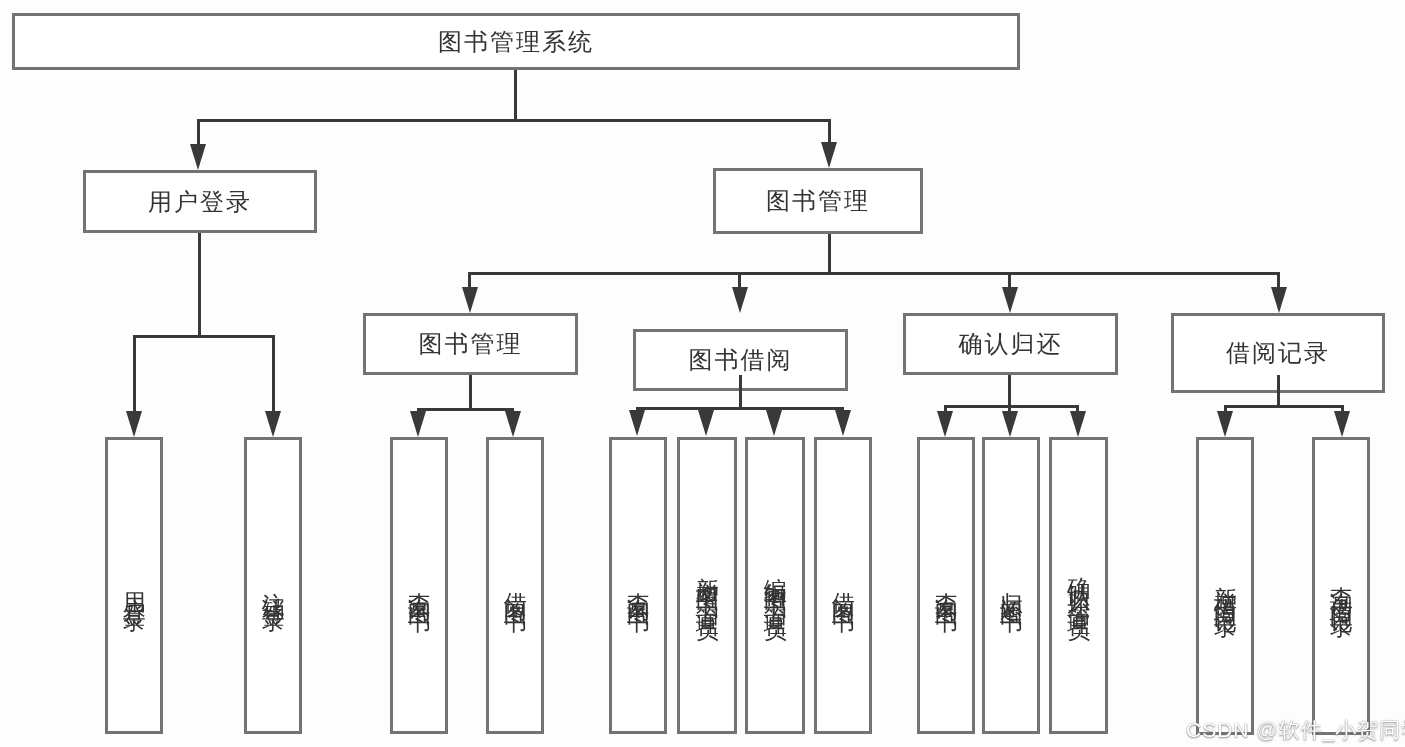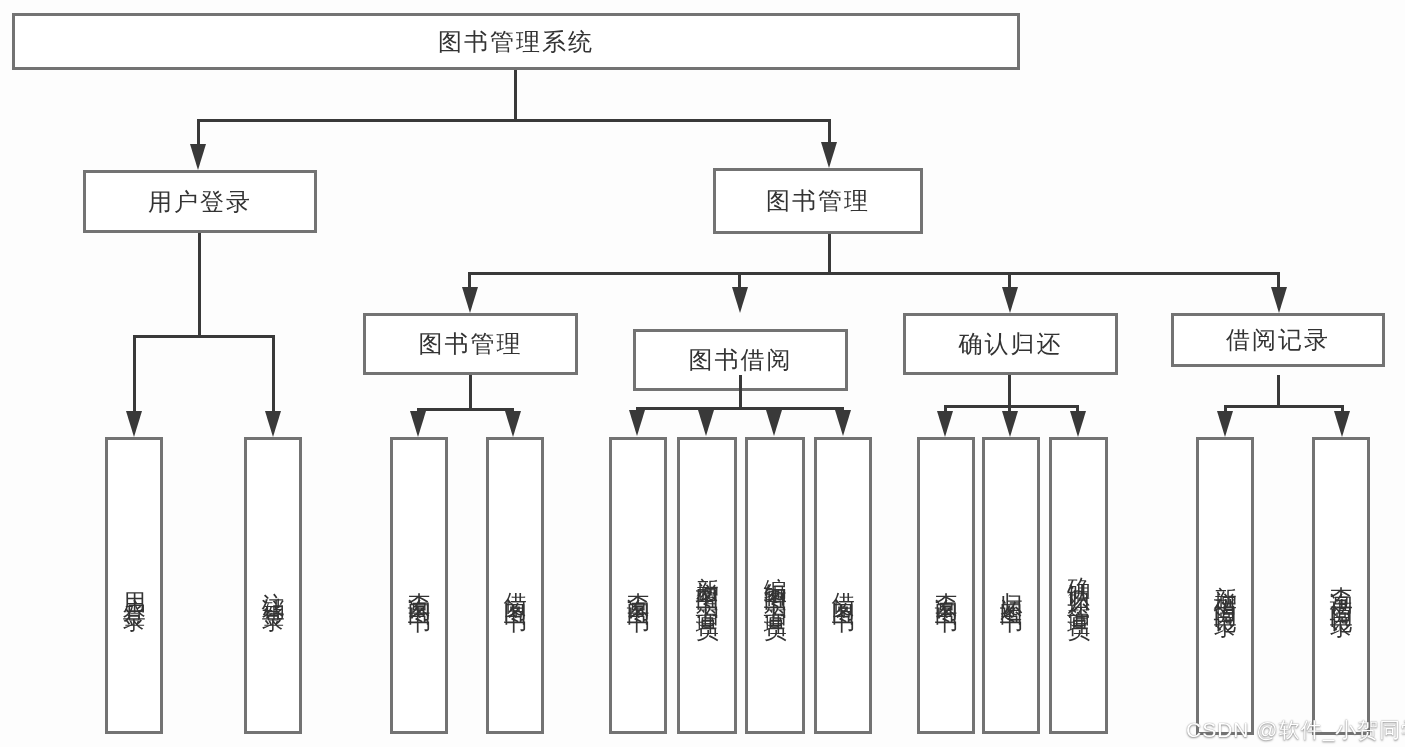--- a/index.html
+++ b/index.html
@@ -66,21 +66,21 @@
   <div class="vl" style="left:738px; top:272px; height:17px;"></div>
   <div class="ah" style="left:732px; top:287px;"></div>
   <div class="vl" style="left:1008px; top:272px; height:17px;"></div>
   <div class="ah" style="left:1002px; top:287px;"></div>
   <div class="vl" style="left:1277px; top:272px; height:17px;"></div>
   <div class="ah" style="left:1271px; top:287px;"></div>
 
   <div class="box" style="left:363px; top:313px; width:215px; height:62px;">图书管理</div>
   <div class="box" style="left:633px; top:313px; width:215px; height:62px;margin-top:16px;">图书借阅</div>
   <div class="box" style="left:903px; top:313px; width:215px; height:62px;">确认归还</div>
-  <div class="box" style="left:1171px; top:313px; width:214px; height:54px;">借阅记录</div>
+  <div class="box" style="left:1171px; top:313px; width:214px; height:80px;">借阅记录</div>
 
   <div class="vl" style="left:469px; top:375px; height:35px;"></div>
   <div class="hl" style="left:417px; top:408px; width:97px;"></div>
   <div class="ah" style="left:410px; top:411px;"></div>
   <div class="ah" style="left:505px; top:411px;"></div>
 
   <div class="vl" style="left:739px; top:375px; height:34px;"></div>
   <div class="hl" style="left:636px; top:407px; width:208px;"></div>
   <div class="ah" style="left:629px; top:410px;"></div>
   <div class="ah" style="left:698px; top:410px;"></div>

